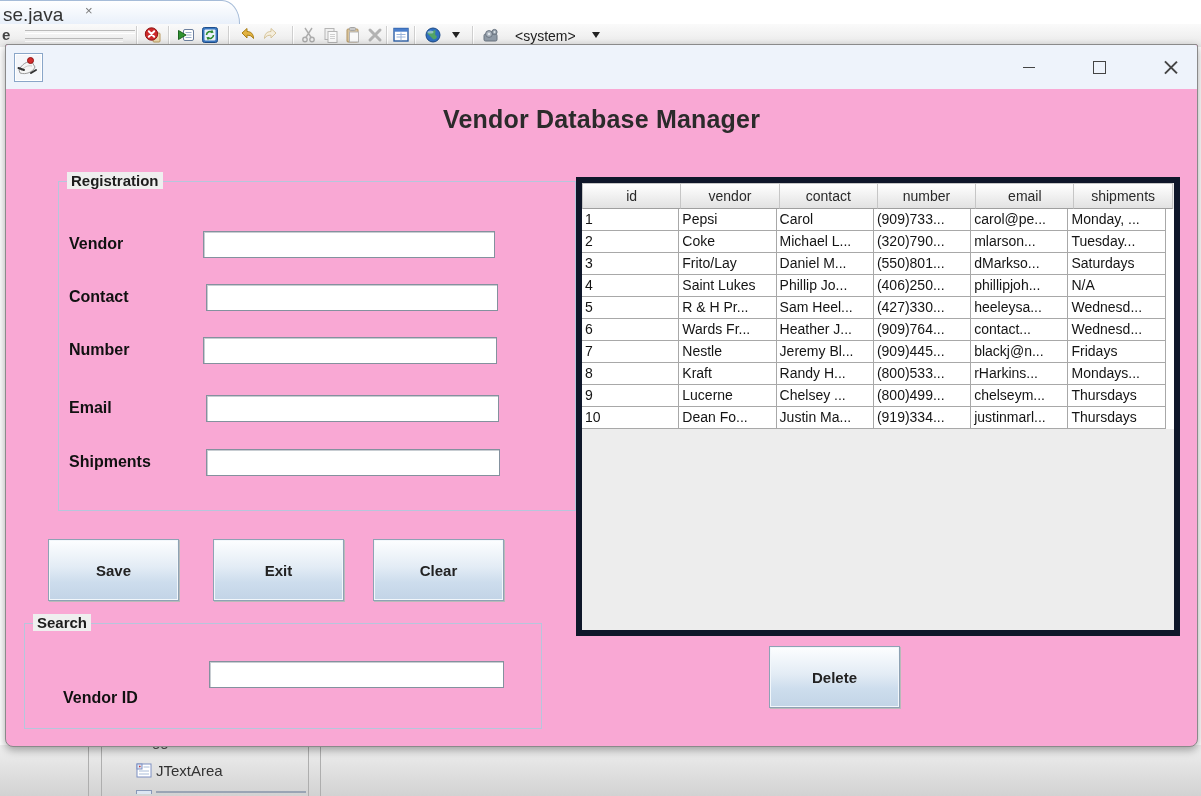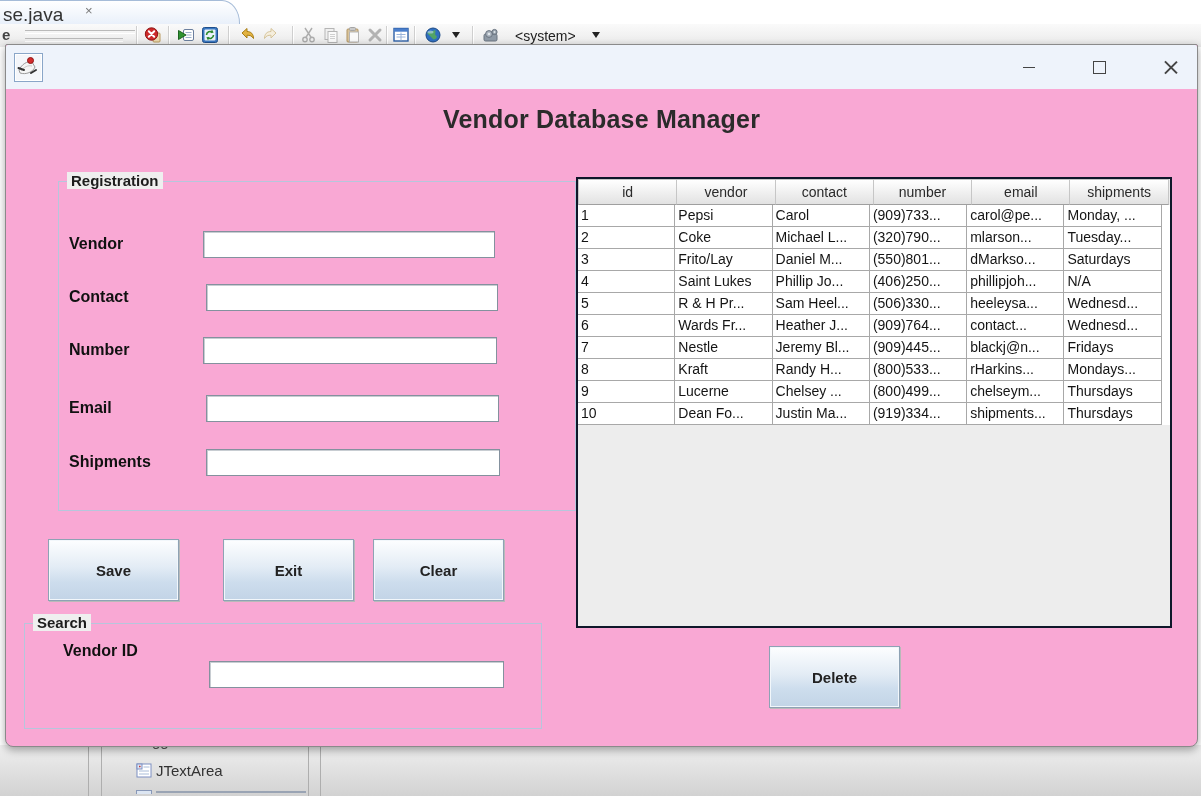--- a/index.html
+++ b/index.html
@@ -60,21 +60,21 @@
     box-shadow:inset 1px 1px 0 #c8cdd2;font-size:14px;padding:0 4px;outline:none;
     font-family:"Liberation Sans",sans-serif;}
   
   .btn{position:absolute;width:131px;height:62px;
     background:linear-gradient(#fdfeff,#e3ecf5 45%,#cddded 70%,#c2d4e6);
     border:1px solid #8ea2b4;box-shadow:inset 0 0 0 1px #f2f7fb, 1px 1px 0 #b9b9b9;
     font-size:15px;font-weight:bold;color:#222;
     font-family:"Liberation Sans",sans-serif;cursor:pointer;}
   
   .scrollpane{position:absolute;left:570px;top:132px;width:592px;height:447px;
-    border:2px solid #0f172a;background:#ededed;overflow:hidden;}
+    border:6px solid #0f172a;background:#ededed;overflow:hidden;}
   .thead{display:flex;height:26px;}
   .thcell{width:97.3px;height:24px;border:1px solid #c6c6c6;border-left:none;
     border-bottom:1px solid #9f9f9f;
     background:linear-gradient(#ffffff,#e2e2e2);
     font-size:14px;color:#2a2a2a;display:flex;align-items:center;justify-content:center;}
   .thcell:first-child{border-left:1px solid #c6c6c6;}
   .trow{display:flex;height:22px;background:#ffffff;}
   .tcell{width:97.3px;border-right:1px solid #a8a8a8;border-bottom:1px solid #a8a8a8;
     font-size:14px;color:#141414;line-height:21px;padding-left:3px;box-sizing:border-box;
     white-space:nowrap;overflow:hidden;}
@@ -247,27 +247,27 @@
   <span class="flabel" style="left:63px;top:243px;">Contact</span>
   <input class="tfield" style="left: 200px; top: 239px; width: 282px;" value="">
   <span class="flabel" style="left:63px;top:296px;">Number</span>
   <input class="tfield" style="left: 197px; top: 292px; width: 284px;" value="">
   <span class="flabel" style="left:63px;top:354px;">Email</span>
   <input class="tfield" style="left: 200px; top: 350px; width: 283px;" value="">
   <span class="flabel" style="left:63px;top:408px;">Shipments</span>
   <input class="tfield" style="left: 200px; top: 404px; width: 284px;" value="">
 
   <button class="btn" style="left:42px;top:494px;">Save</button>
-  <button class="btn" style="left:207px;top:494px;margin-left:10px;">Exit</button>
+  <button class="btn" style="left:207px;top:494px;">Exit</button>
   <button class="btn" style="left:367px;top:494px;">Clear</button>
 
   <div class="groupbox" style="left:18px;top:578px;width:516px;height:104px;">
     <span class="grouptitle">Search</span>
   </div>
-  <span class="flabel" style="left:57px;top:597px;">Vendor ID</span>
+  <span class="flabel" style="left:57px;top:644px;">Vendor ID</span>
   <input class="tfield" style="left: 203px; top: 616px; width: 285px;" value="">
 
   <div class="scrollpane">
     <div class="thead">
         <div class="thcell">id</div>
         <div class="thcell">vendor</div>
         <div class="thcell">contact</div>
         <div class="thcell">number</div>
         <div class="thcell">email</div>
         <div class="thcell">shipments</div>
@@ -302,21 +302,21 @@
           <div class="tcell">Saint Lukes</div>
           <div class="tcell">Phillip Jo...</div>
           <div class="tcell">(406)250...</div>
           <div class="tcell">phillipjoh...</div>
           <div class="tcell">N/A</div>
         </div>
         <div class="trow">
           <div class="tcell">5</div>
           <div class="tcell">R &amp; H Pr...</div>
           <div class="tcell">Sam Heel...</div>
-          <div class="tcell">(506)330...</div>
+          <div class="tcell">(427)330...</div>
           <div class="tcell">heeleysa...</div>
           <div class="tcell">Wednesd...</div>
         </div>
         <div class="trow">
           <div class="tcell">6</div>
           <div class="tcell">Wards Fr...</div>
           <div class="tcell">Heather J...</div>
           <div class="tcell">(909)764...</div>
           <div class="tcell">contact...</div>
           <div class="tcell">Wednesd...</div>
@@ -343,20 +343,20 @@
           <div class="tcell">Chelsey ...</div>
           <div class="tcell">(800)499...</div>
           <div class="tcell">chelseym...</div>
           <div class="tcell">Thursdays</div>
         </div>
         <div class="trow">
           <div class="tcell">10</div>
           <div class="tcell">Dean Fo...</div>
           <div class="tcell">Justin Ma...</div>
           <div class="tcell">(919)334...</div>
-          <div class="tcell">shipments...</div>
+          <div class="tcell">justinmarl...</div>
           <div class="tcell">Thursdays</div>
         </div>
       </div>
   </div>
 
   <button class="btn" style="left:763px;top:601px;">Delete</button>
 </div>
 
 </body></html>

